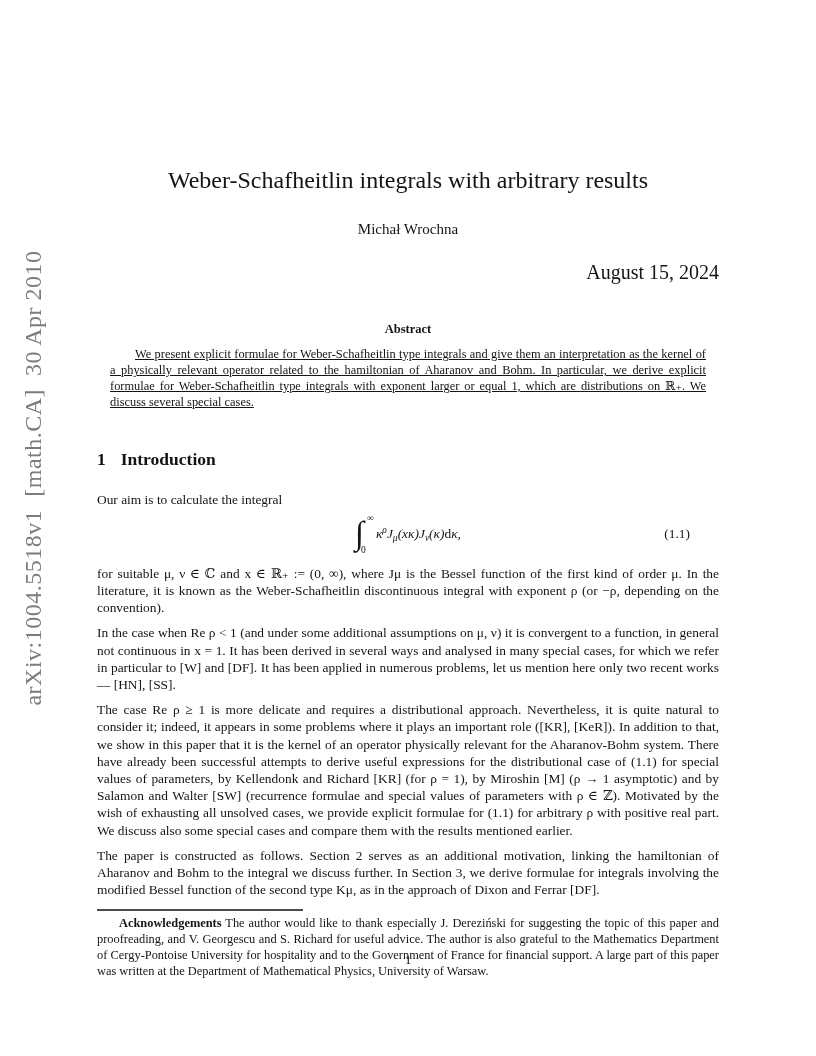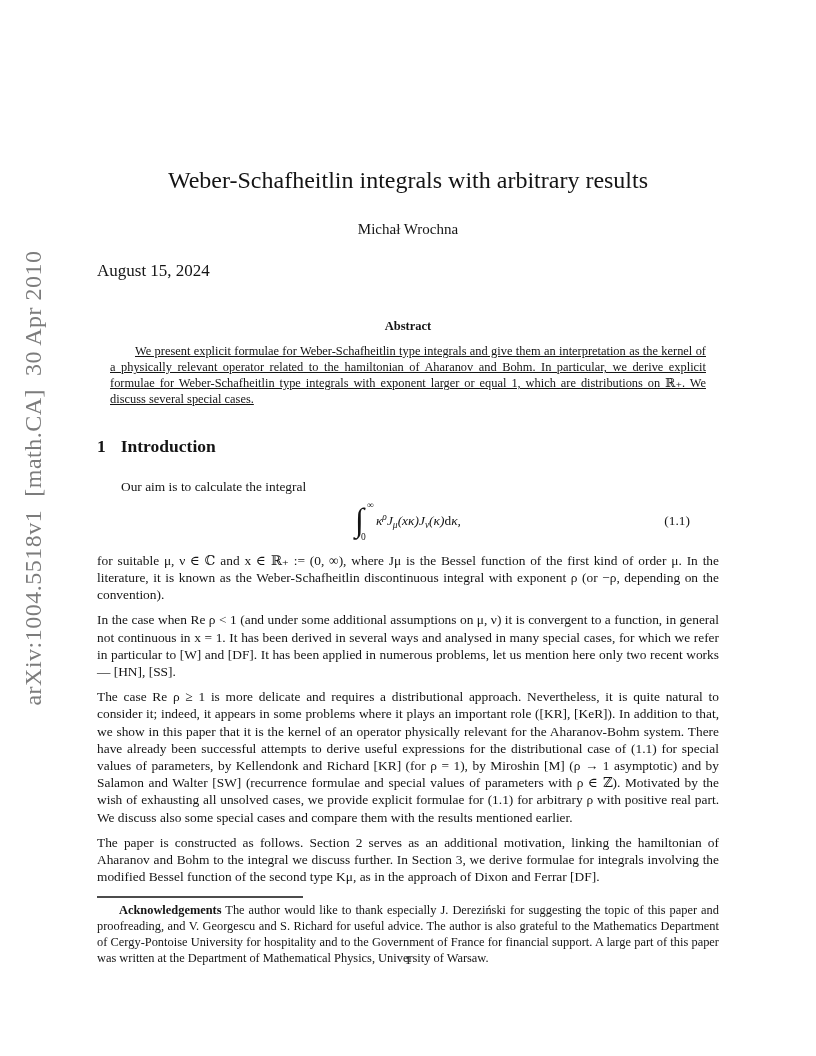--- a/index.html
+++ b/index.html
@@ -36,50 +36,50 @@
     font-weight: normal;
     line-height: 1.2;
   }
   .author {
     margin-top: 26px;
     text-align: center;
     font-size: 15px;
   }
   .date {
     margin-top: 23px;
-    text-align: left;
-    font-size: 17px;
+    text-align: right;
+    font-size: 20px;
   }
   .abstract-heading {
     margin-top: 38px;
     text-align: center;
     font-size: 12.5px;
     font-weight: bold;
   }
   .abstract-text {
     margin: 9px 13px 0 13px;
     font-size: 12.4px;
     line-height: 16.2px;
     text-align: justify;
     text-indent: 25px;
     text-decoration: underline;
   }
   .section-heading {
-    margin-top: 28px;
+    margin-top: 38px;
     font-size: 17.5px;
     font-weight: bold;
   }
   .sec-num { margin-right: 15px; }
   .body-par {
     margin-top: 8px;
     font-size: 13.4px;
     line-height: 17.2px;
     text-align: justify;
   }
-  .intro-line { margin-top: 21px; margin-left: 24px; }
+  .intro-line { margin-top: 21px; }
   .equation-row {
     position: relative;
     margin-top: 3px;
     height: 46px;
     display: flex;
     align-items: center;
     justify-content: center;
     font-size: 13.4px;
   }
   .eq-main { display: inline-flex; align-items: center; }

